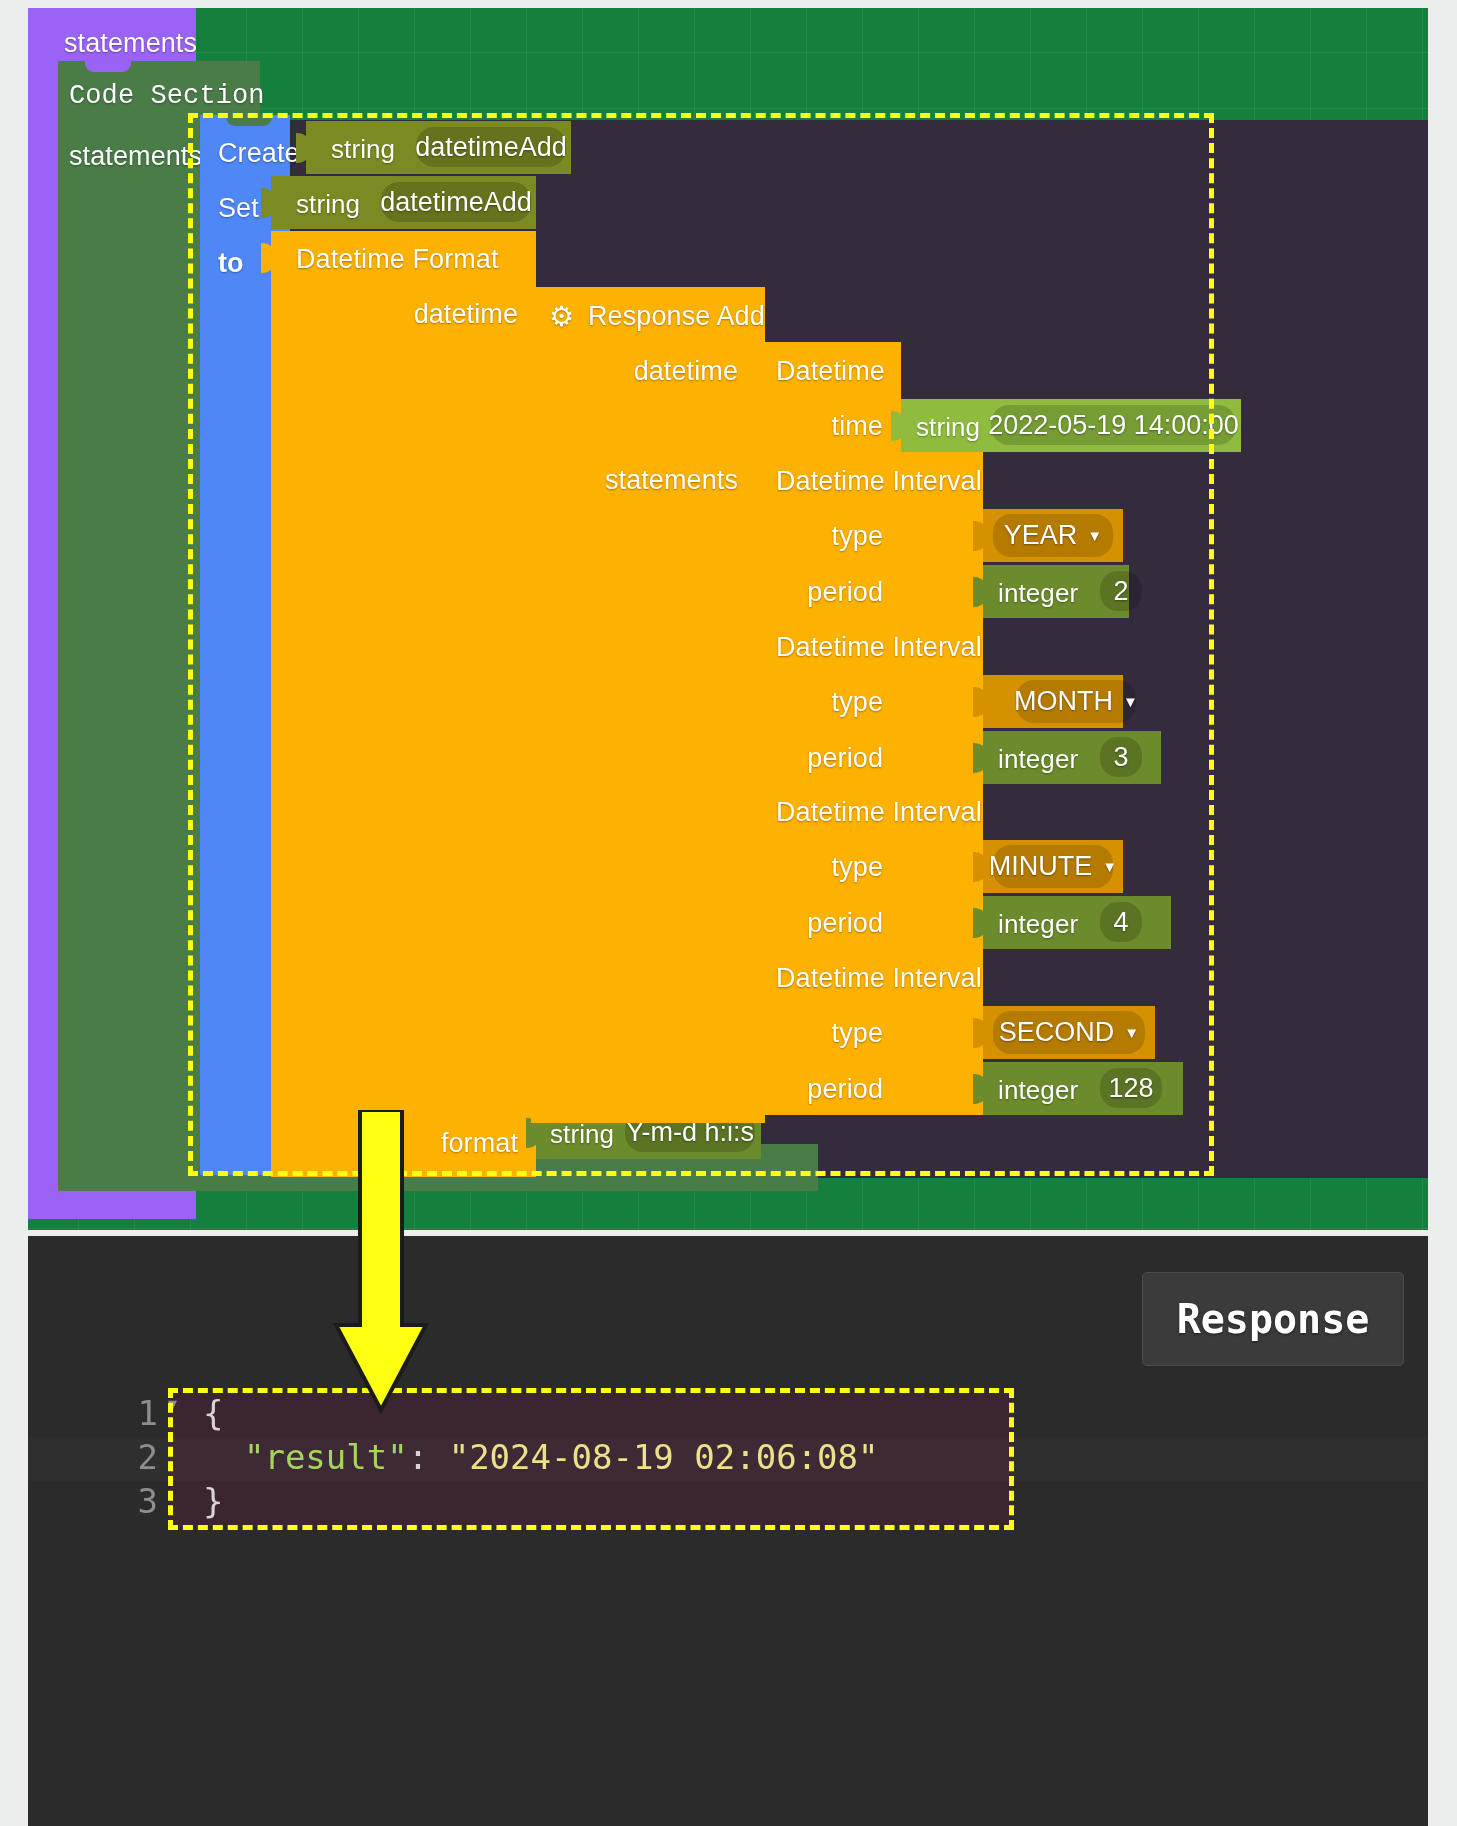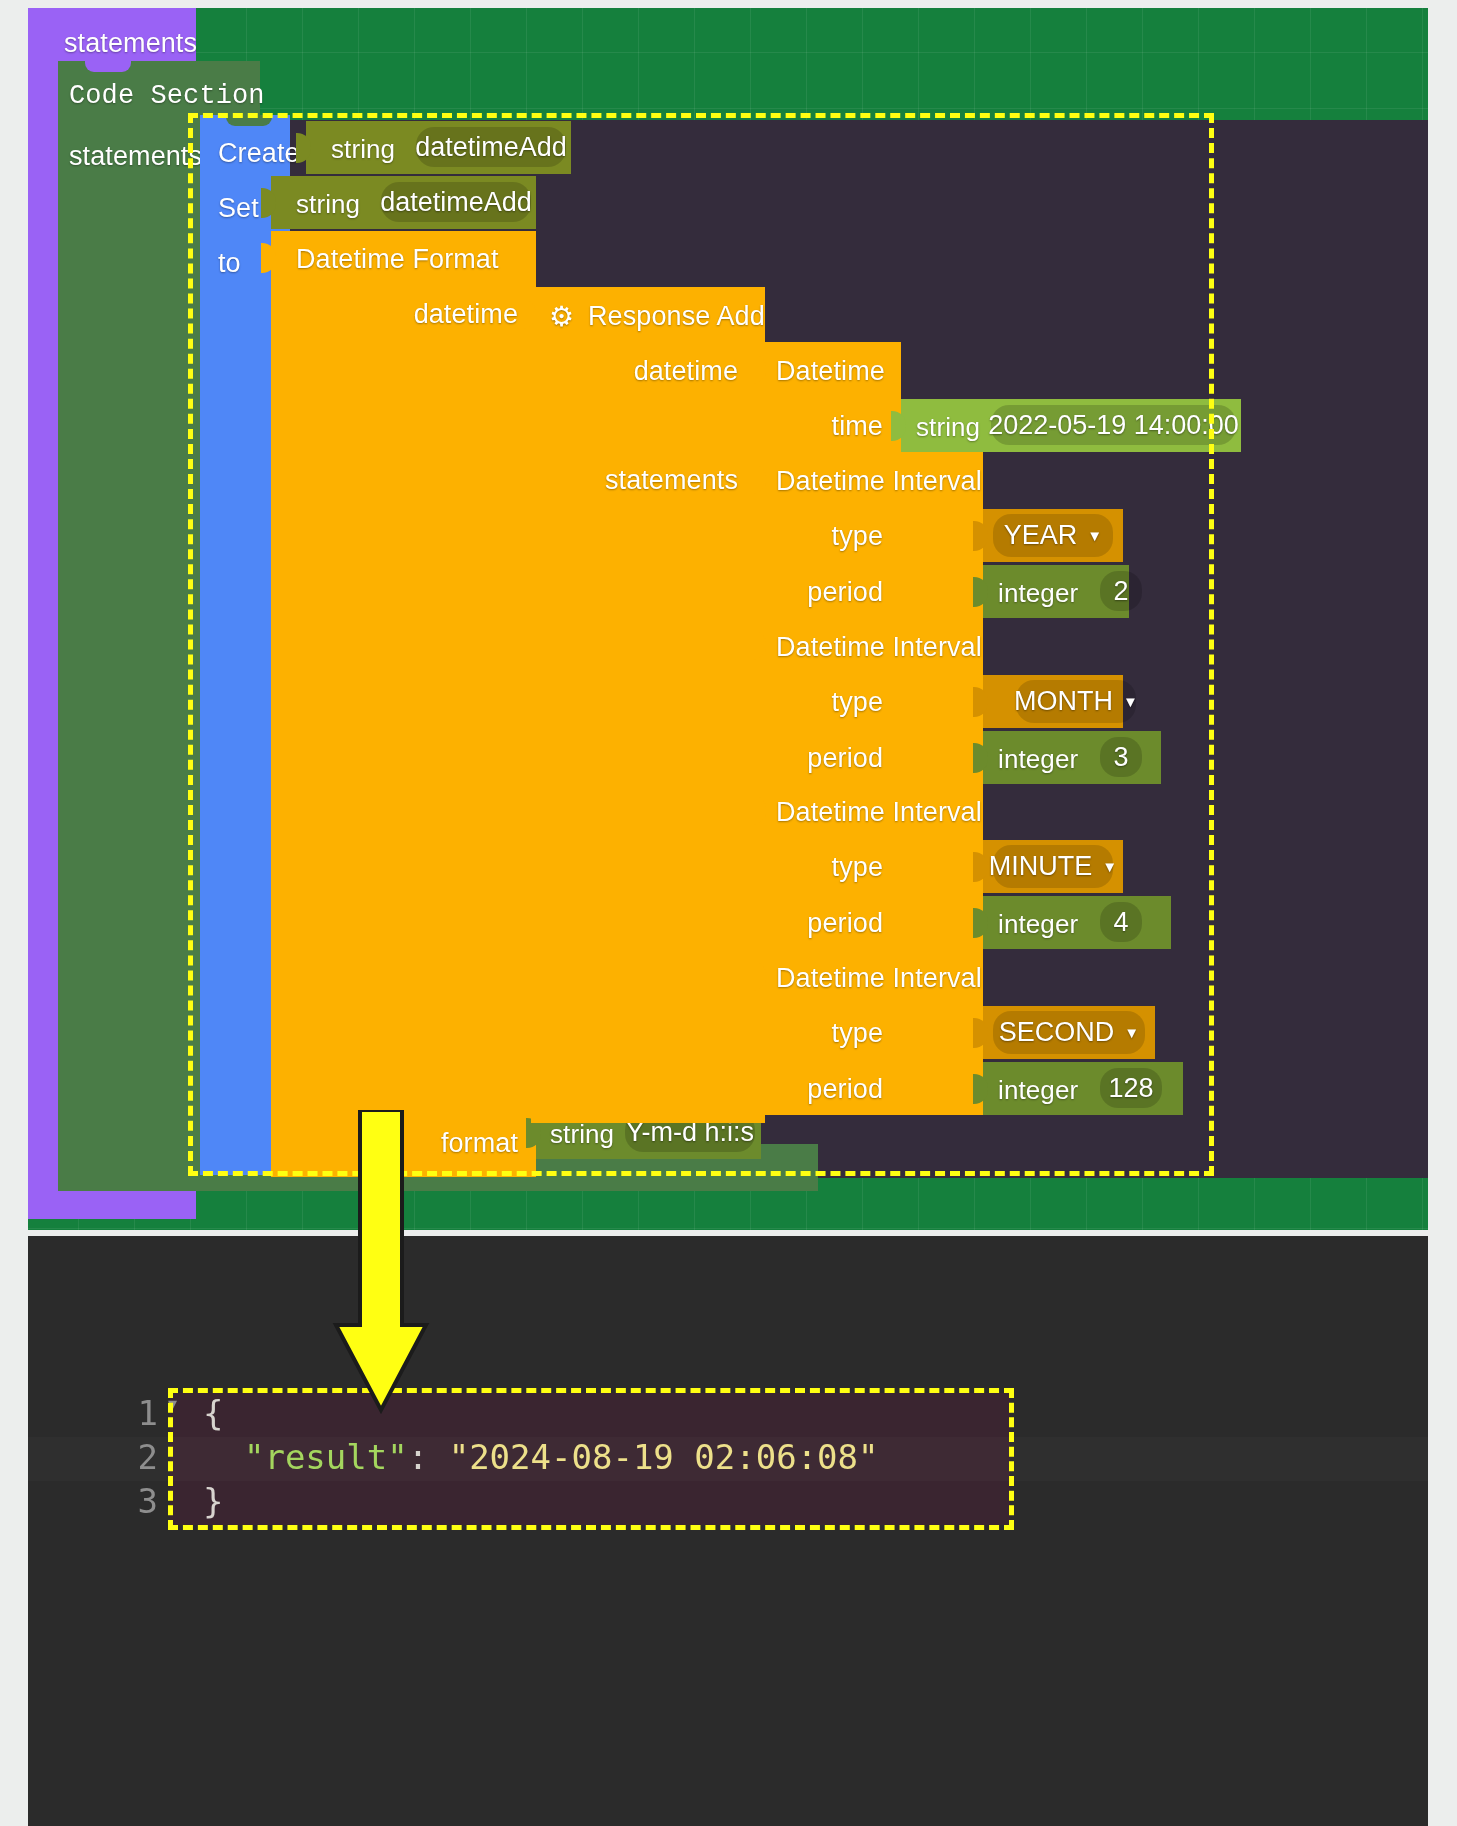--- a/index.html
+++ b/index.html
@@ -143,21 +143,21 @@
   <span class="lbl" style="left:41px;top:73px;font-family:Liberation Mono, monospace;">Code Section</span>
   <span class="lbl" style="left:41px;top:133px;">statements</span>
 
   <div class="blk green-sec" style="left:30px;top:1136px;width:760px;height:47px;"></div>
 
   <div class="blk blue" style="left:172px;top:107px;width:90px;height:1060px;"></div>
   <div class="notch-top" style="left:198px;top:107px;background:#4a7c47;"></div>
 
   <span class="lbl" style="left:190px;top:130px;">Create</span>
   <span class="lbl" style="left:190px;top:185px;">Set</span>
-  <span class="lbl" style="left:190px;top:240px;">to</span>
+  <span class="lbl" style="left:190px;top:240px;font-weight:bold;">to</span>
 
   <div class="blk olive" style="left:278px;top:113px;width:265px;height:53px;"></div>
   <div class="plug olive" style="left:268px;top:125px;"></div>
   <span class="lbl" style="left:303px;top:126px;font-size:26px;">string</span>
   <div class="field dark-olive" style="left:388px;top:119px;width:150px;height:40px;">datetimeAdd</div>
 
   <div class="blk olive" style="left:243px;top:168px;width:265px;height:53px;"></div>
   <div class="plug olive" style="left:233px;top:180px;"></div>
   <span class="lbl" style="left:268px;top:181px;font-size:26px;">string</span>
   <div class="field dark-olive" style="left:353px;top:174px;width:150px;height:40px;">datetimeAdd</div>
@@ -266,20 +266,21 @@
 
   <div class="dashed" style="left:160px;top:105px;width:1026px;height:1063px;"></div>
 </div>
 
 <svg id="arrow" viewBox="0 0 110 310">
   <polygon points="30,0 72,0 72,215 96,215 51,300 6,215 30,215" fill="#ffff12" stroke="#1b1b1b" stroke-width="4"></polygon>
 </svg>
 
 <div id="resp">
   <div id="resp-inner">
+    <div id="response-btn">Response</div>
     <div class="code-bg" style="left:142px;top:157px;width:840px;height:132px;"></div>
     <div id="code">
         <div class="code-row">
 
        <span class="gutter">1</span>
        <span class="fold">▾</span>
        <span class="codetext"><span class="c-punc">{</span></span>
         </div>
         <div class="code-row">
        <div class="code-alt"></div>

